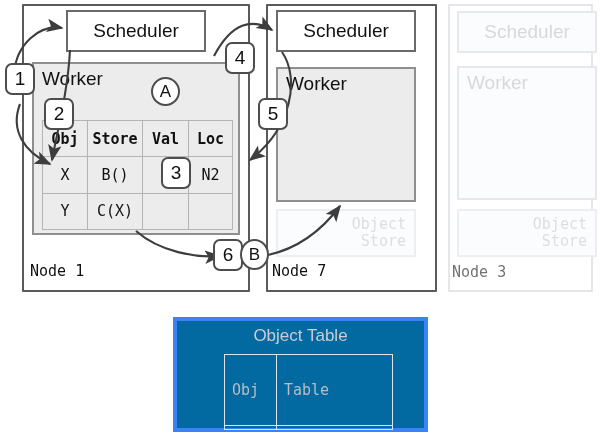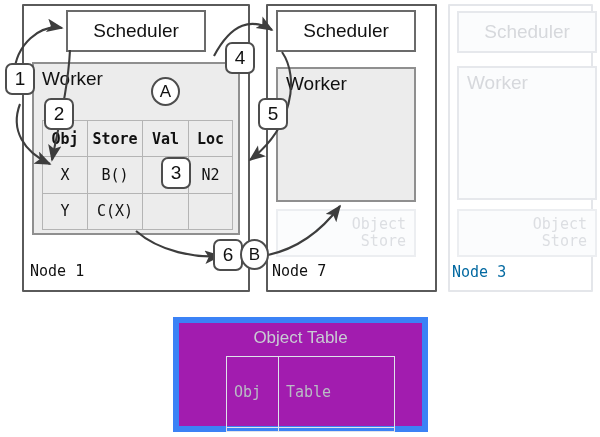--- a/index.html
+++ b/index.html
@@ -9,21 +9,21 @@
   #stage{position:absolute;left:0;top:0;width:600px;height:437px;}
 
   .abs{position:absolute;box-sizing:border-box;}
 
   
   .node{border:2px solid #5a5a5a;background:#ffffff;border-radius:1px;}
   .node.faded{border-color:#e4e6ea;}
 
   .node-label{font-family:"DejaVu Sans Mono","Liberation Mono",monospace;
               font-size:15px;color:#111111;letter-spacing:0px;white-space:pre;}
-  .node-label.faded{color:#0369a1;}
+  .node-label.faded{color:#737373;}
 
   
   .sched{border:2px solid #6b6b6b;background:#ffffff;
          display:flex;align-items:center;justify-content:center;}
   .sched span{font-size:19px;color:#111;}
   .sched.faded{border-color:#e6e8ec;background:#fbfcfd;}
   .sched.faded span{color:#d6d8dc;}
 
   .worker{border:2px solid #8f8f8f;background:#ececec;}
   .worker.faded{border:2px solid #e6e8ec;background:#fbfcfd;}
@@ -40,21 +40,21 @@
   
   table.tasktable{border-collapse:collapse;width:100%;height:100%;
                   table-layout:fixed;background:#ececec;}
   table.tasktable td{border:1px solid #b4b4b4;text-align:center;
                      font-family:"DejaVu Sans Mono","Liberation Mono",monospace;
                      font-size:15px;color:#111;padding:0;}
   table.tasktable td.hdr{font-weight:bold;}
   .cell-n2{font-weight:normal;}
 
   
-  .ot-panel{border:6px solid #3b82f6;background:#a21caf;}
+  .ot-panel{border:4px solid #3b82f6;background:#0369a1;}
   .ot-title{text-align:center;font-size:17px;color:#c9ccd3;padding-top:5px;}
   table.ottable{border-collapse:collapse;table-layout:fixed;}
   table.ottable td{border:1px solid #dfe3ea;
                    font-family:"DejaVu Sans Mono","Liberation Mono",monospace;
                    font-size:15px;color:#b9bcc4;padding:0 0 0 7px;}
 
   
   .badge{border:2px solid #4d4d4d;background:#ffffff;border-radius:7px;
          display:flex;align-items:center;justify-content:center;
          font-size:19px;color:#111;z-index:40;}

